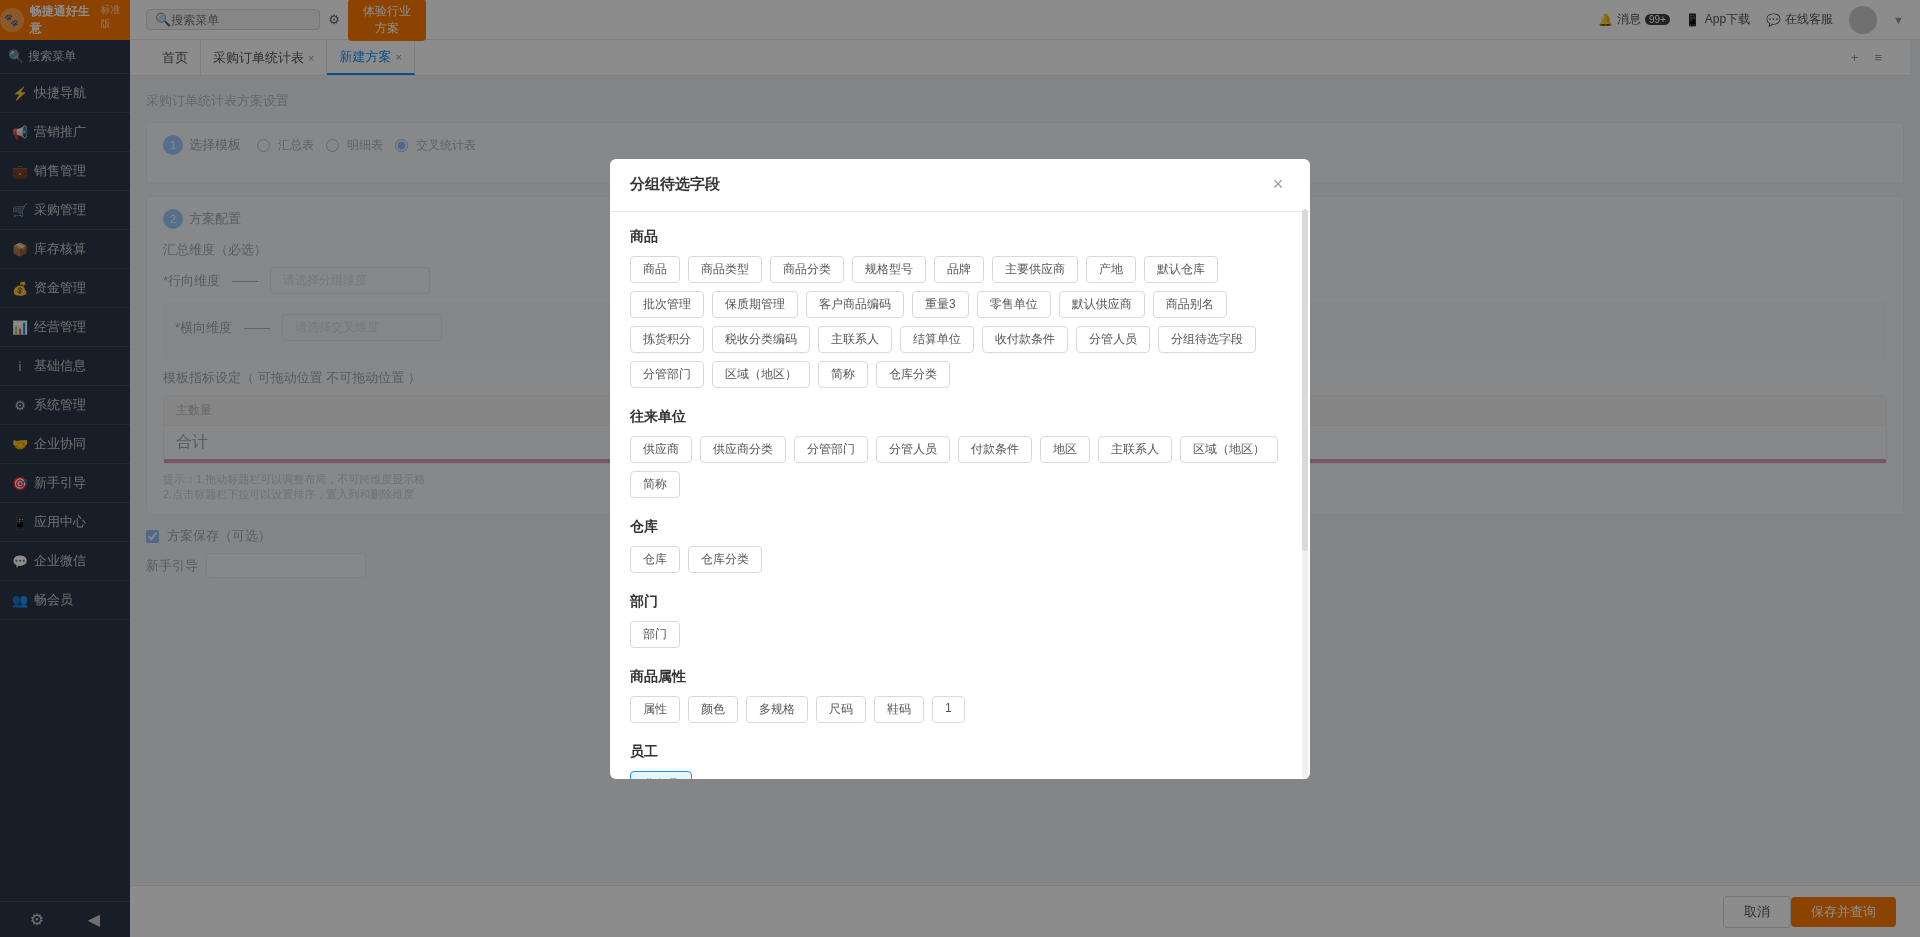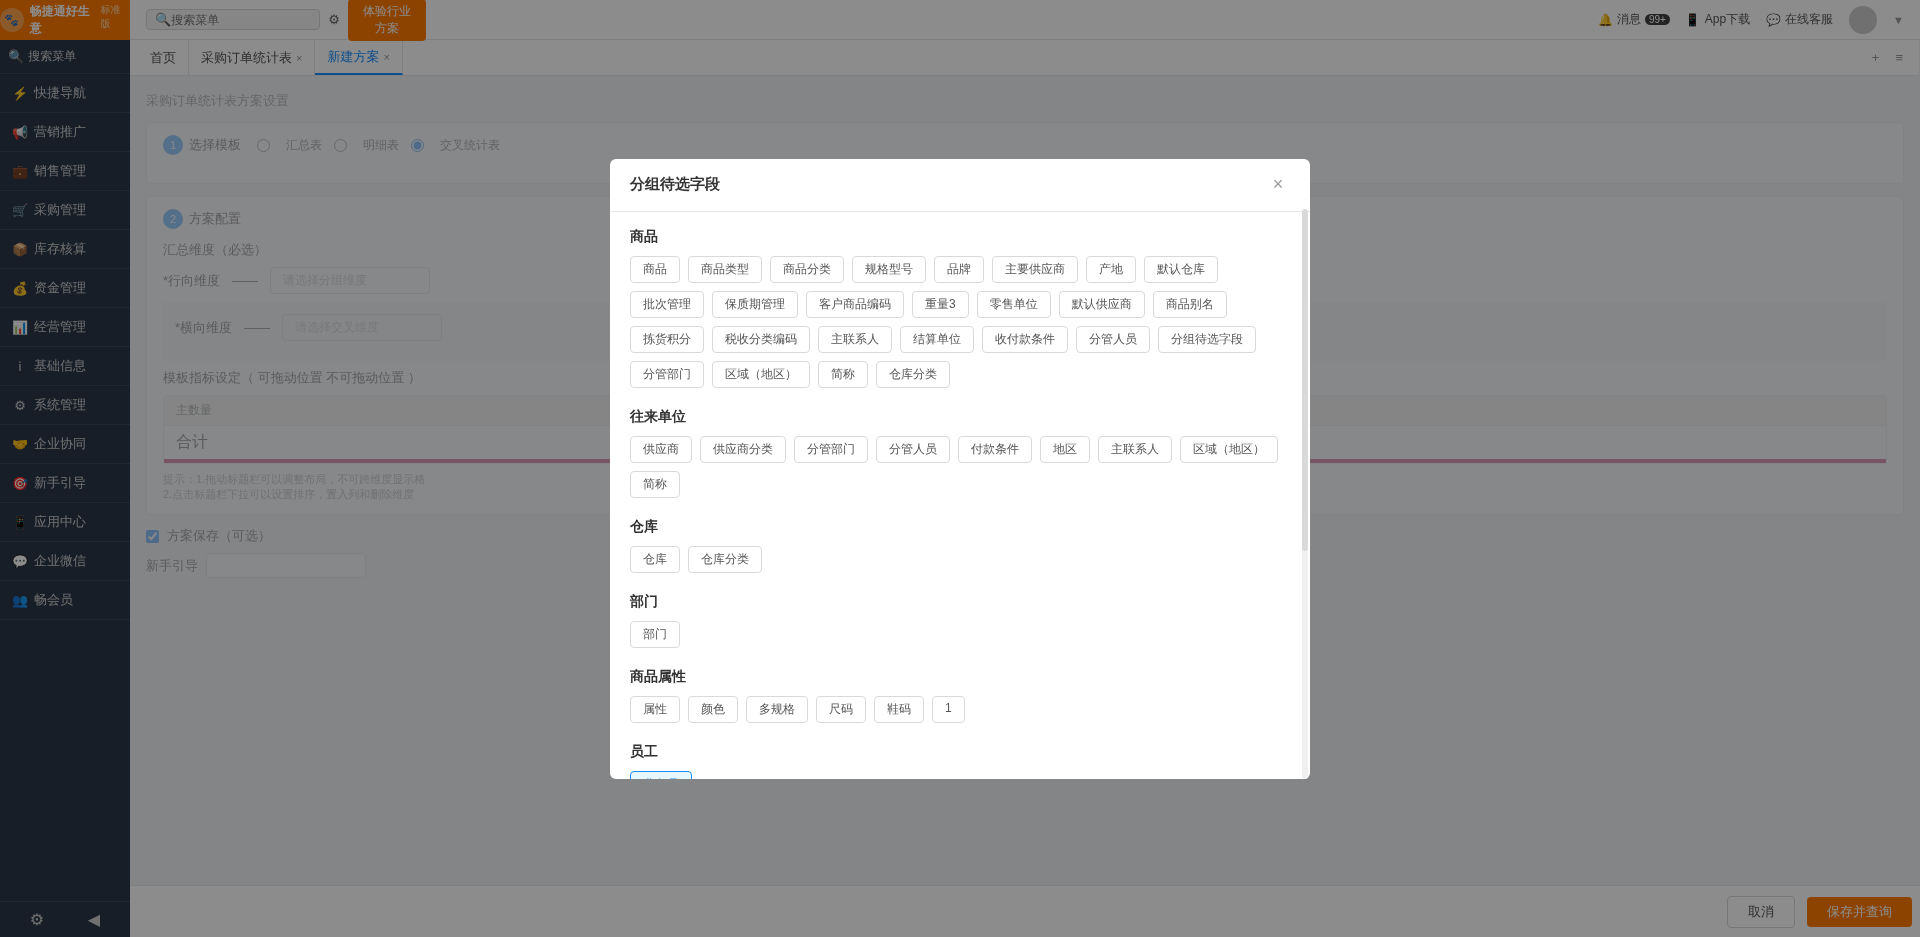--- a/index.html
+++ b/index.html
@@ -71,23 +71,23 @@
       background: #ccc;
       border-radius: 50%;
     }
 
     
     .tab-bar {
       height: 36px;
       background: #fff;
       display: flex;
       align-items: center;
-      padding: 0 8px;
+      padding: 0 20px;
       border-bottom: 1px solid #e8e8e8;
-      position: fixed; top: 40px; left: 130px; right: 1px; z-index: 99;
+      position: fixed; top: 40px; left: 130px; right: 10px; z-index: 99;
     }
     .tab-item {
       display: flex;
       align-items: center;
       gap: 4px;
       padding: 0 12px;
       height: 100%;
       cursor: pointer;
       font-size: 13px;
       color: #555;
@@ -204,21 +204,21 @@
       font-size: 11px;
     }
     .radio-group {
       display: flex;
       align-items: center;
       gap: 12px;
     }
     .radio-label {
       display: flex;
       align-items: center;
-      gap: 16px;
+      gap: 8px;
       font-size: 12px;
       color: #555;
     }
 
     
     .section-card {
       background: #fff;
       border: 1px solid #e8e8e8;
       border-radius: 4px;
       padding: 12px 16px;
@@ -251,22 +251,22 @@
     
     .bottom-bar {
       position: fixed;
       bottom: 0; left: 130px; right: 0;
       height: 52px;
       background: #fff;
       border-top: 1px solid #e8e8e8;
       display: flex;
       align-items: center;
       justify-content: flex-end;
-      padding: 0 8px;
-      gap: 12px;
+      padding: 0 24px;
+      gap: 0;
       z-index: 50;
     }
     .btn-cancel {
       padding: 6px 20px;
       border: 1px solid #d9d9d9;
       border-radius: 4px;
       background: #fff;
       cursor: pointer;
       font-size: 13px;
       color: #555;

